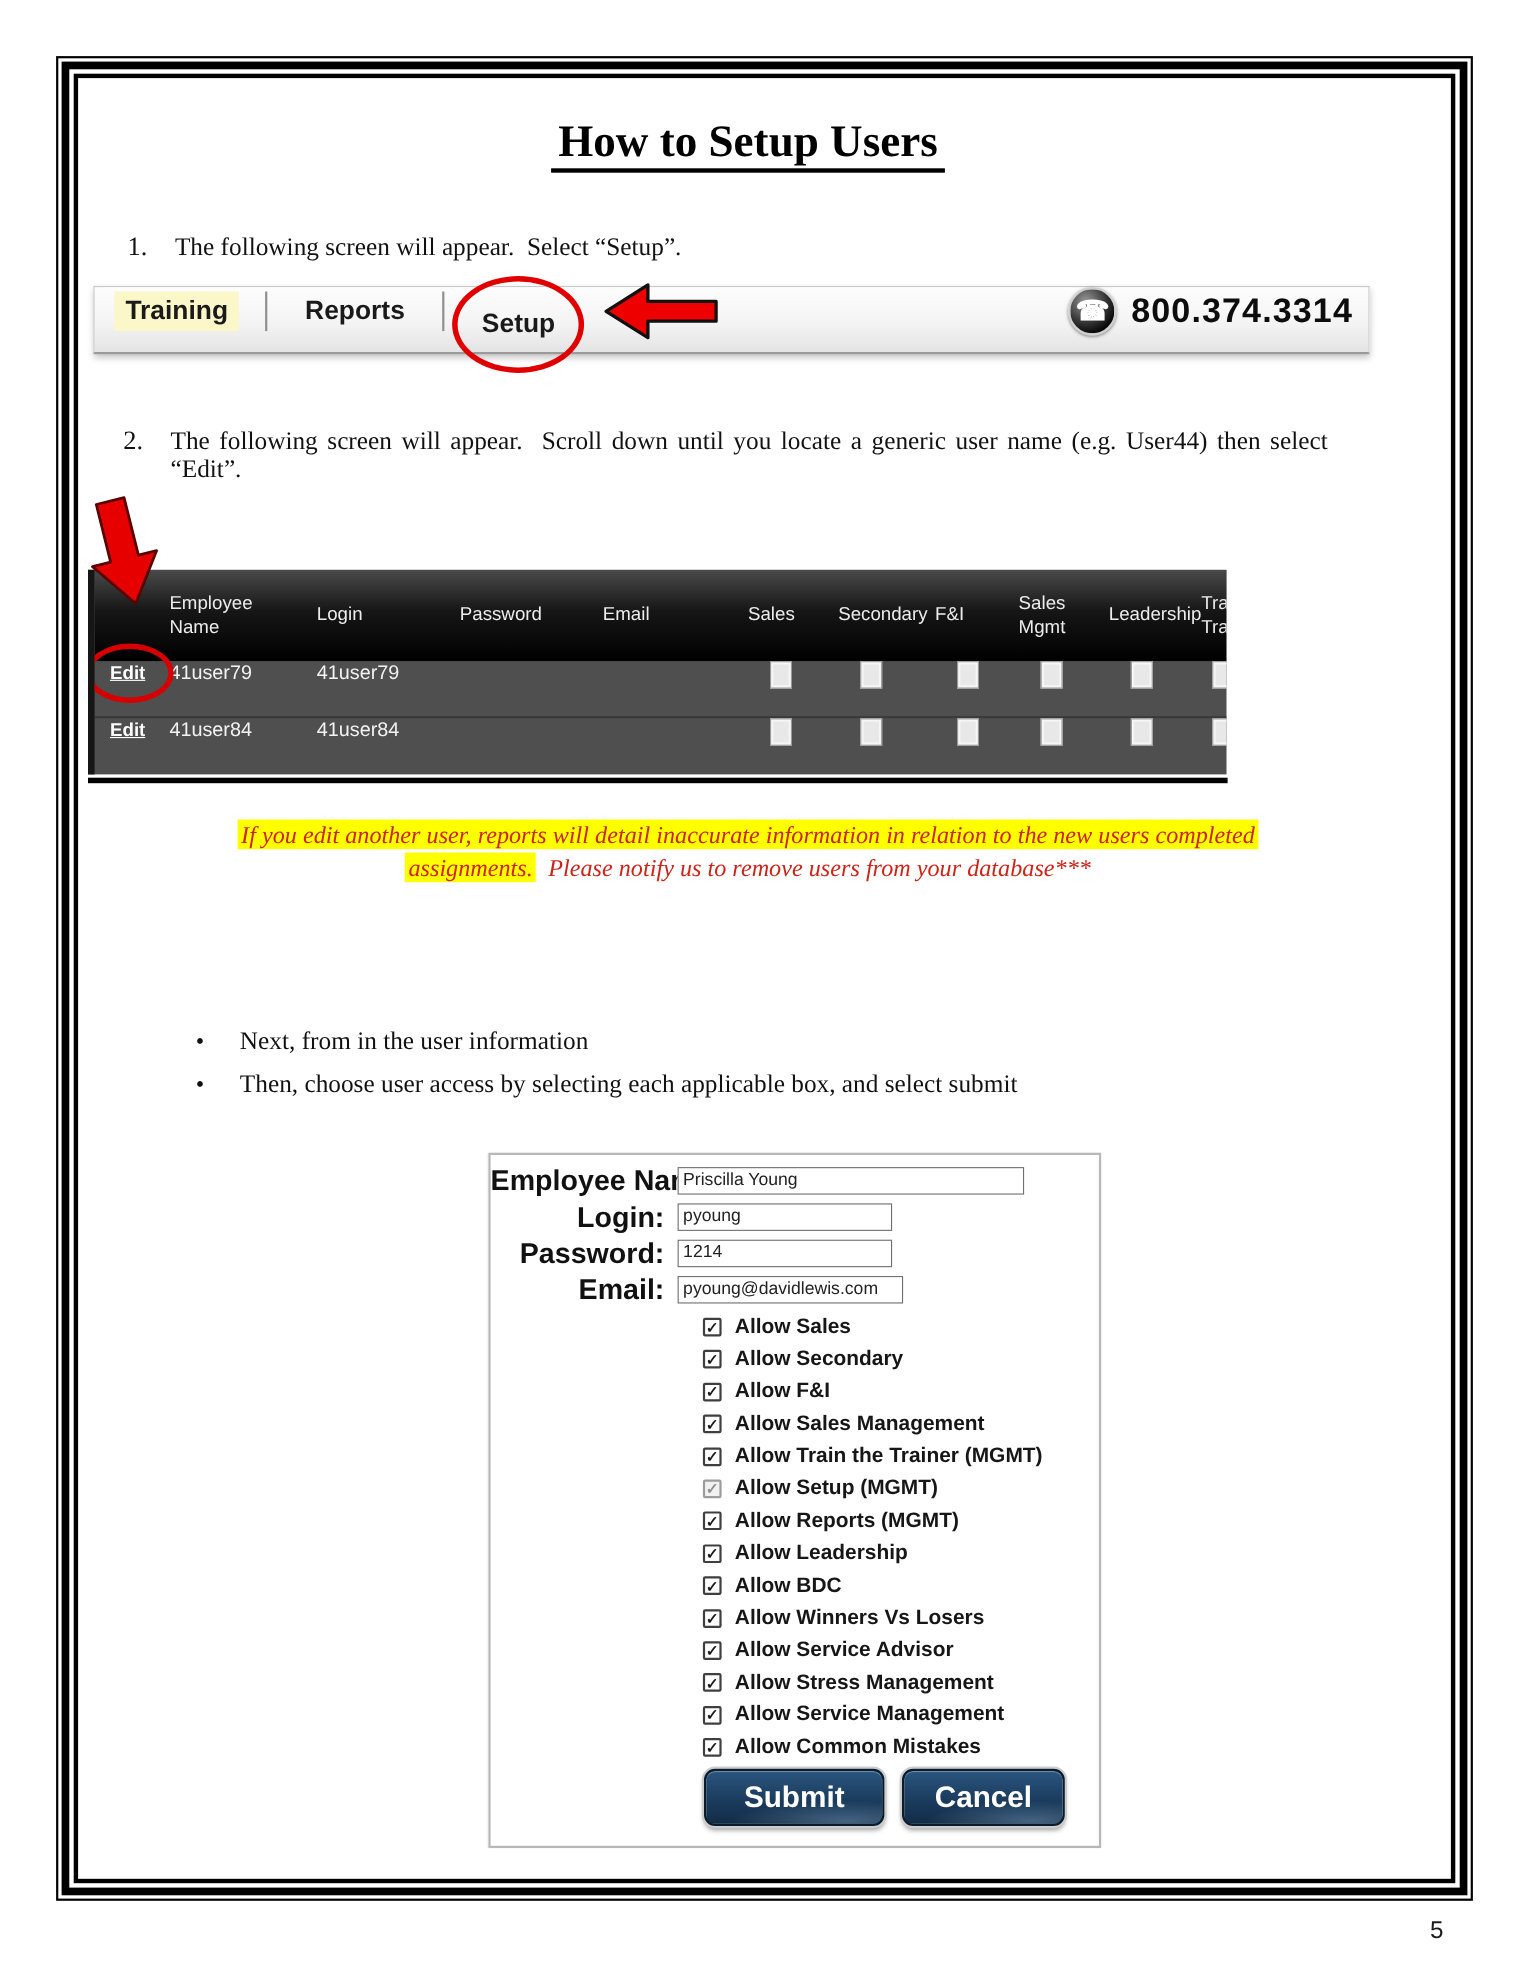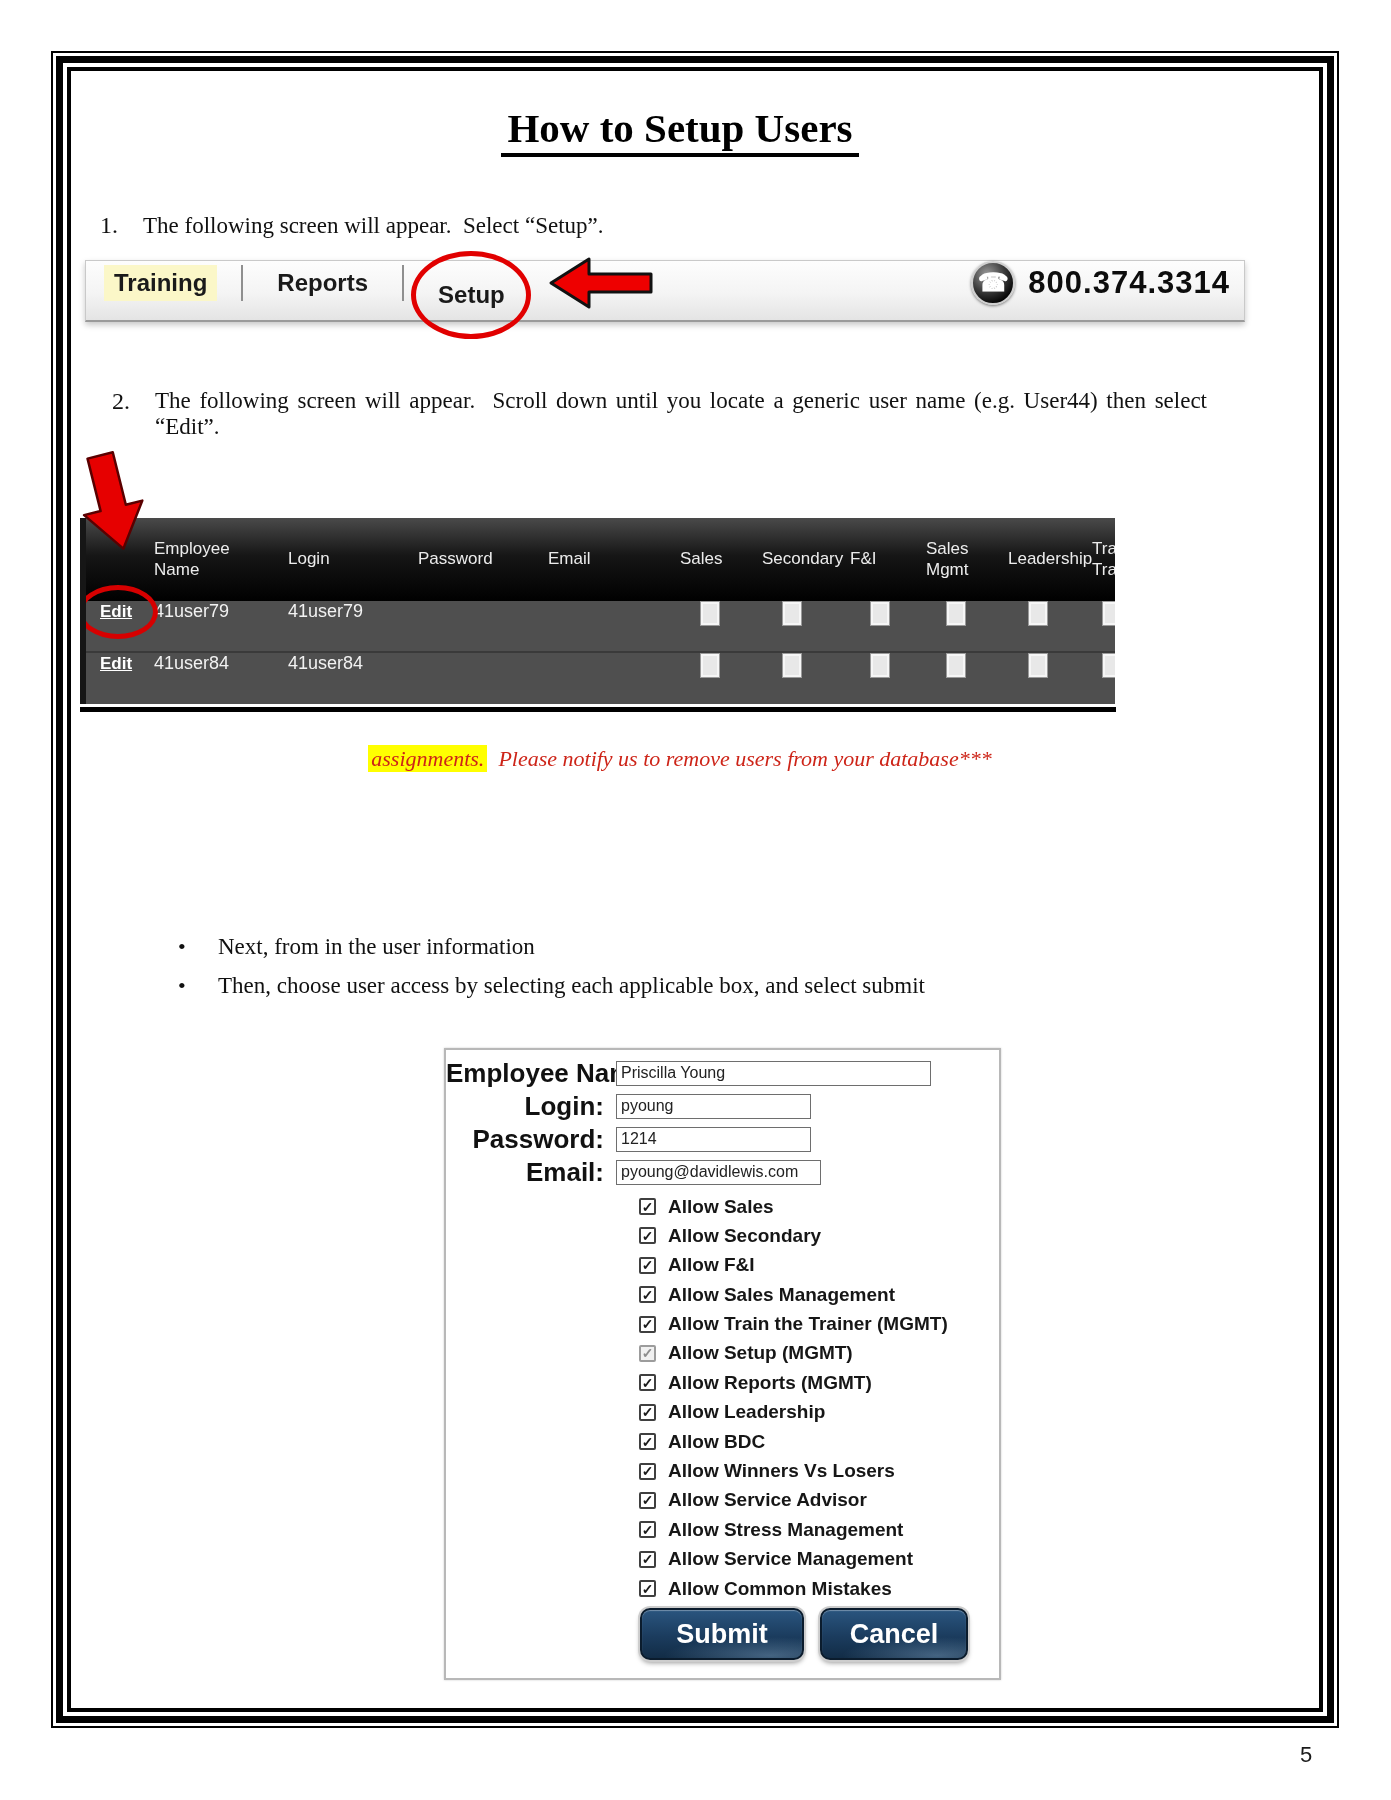--- a/index.html
+++ b/index.html
@@ -10,21 +10,21 @@
   .frame { position:absolute; left:51px; top:51px; width:1288px; height:1677px;
            border:2px solid #000; padding:3px; pointer-events:none; }
   .frame-mid { width:100%; height:100%; border:7px solid #000; padding:4px; }
   .frame-inner { width:100%; height:100%; border:4px solid #000; }
 
   
   .title-wrap { position:absolute; top:104px; left:0; width:1360px; text-align:center; }
   .title { font-size:41px; font-weight:bold; border-bottom:4px solid #000; padding:0 6px 2px; }
 
   
-  .step { position:absolute; left:100px; font-size:23px; color:#111; }
+  .step { position:absolute; left:116px; font-size:23px; color:#111; }
   .step .num { display:inline-block; width:43px; font-size:24px; }
   .step1 { top:212px; }
   .step2 { top:388px; left:155px; width:1052px; text-align:justify; }
   .step2 .num { position:absolute; left:-43px; top:0; }
 
   
   .navshot { position:absolute; top:260px; left:85px; width:1160px; height:62px;
              background:linear-gradient(180deg,#fdfdfd 0%,#f4f4f4 55%,#e4e4e4 100%);
              border:1px solid #c9c9c9; border-bottom:2px solid #9a9a9a;
              box-shadow:0 3px 6px rgba(0,0,0,.22);
@@ -220,20 +220,21 @@
         <div class="tbox"></div>
       </div>
     <div class="td w-train">
         <div class="tbox"></div>
       </div>
   </div>
 </div>
 <div class="table-underline"></div>
 
 <div class="warning">
+  <div><span class="hl">If you edit another user, reports will detail inaccurate information in relation to the new users completed</span></div>
   <div><span class="hl">assignments.</span><span>&nbsp; Please notify us to remove users from your database***</span></div>
 </div>
 
 <div class="bullets">
   <div class="bullet-row">
     <span class="bullet-glyph">•</span>
     <span>Next, from in the user information</span>
   </div>
   <div class="bullet-row">
     <span class="bullet-glyph">•</span>

